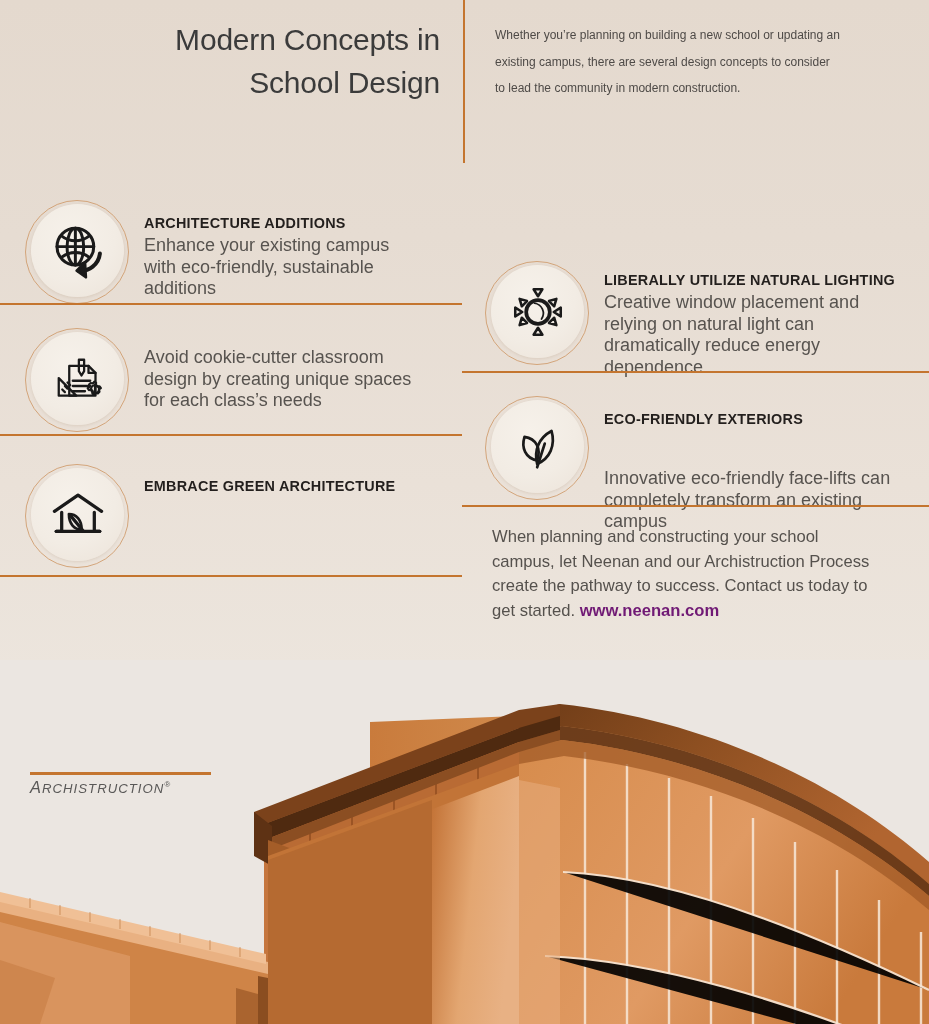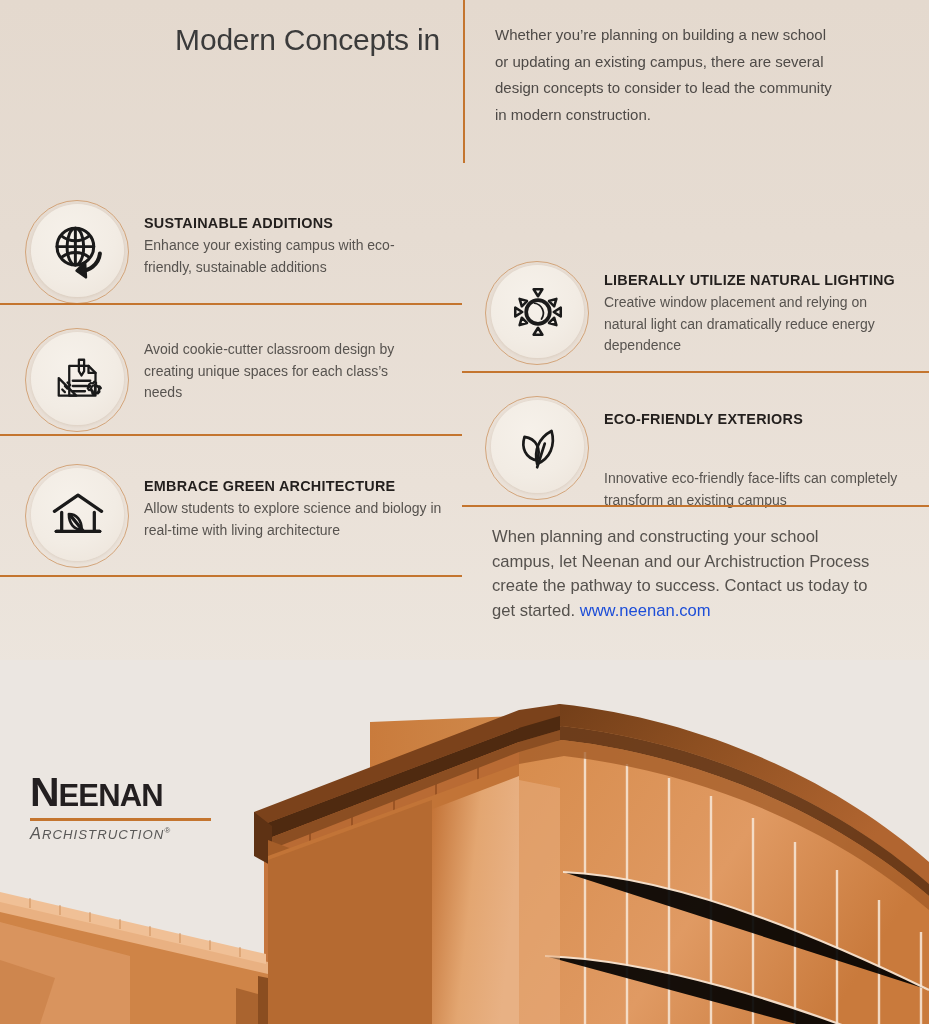--- a/index.html
+++ b/index.html
@@ -53,21 +53,21 @@
     line-height: 43px;
     font-weight: 400;
     color: #3b3b3b;
     letter-spacing: -0.2px;
   }
   .header-sub {
     position: absolute;
     left: 495px;
     top: 22px;
     width: 345px;
-    font-size: 15px;
+    font-size: 12px;
     line-height: 26.6px;
     color: #4e4a47;
     font-weight: 400;
   }
 
   
   .feature {
     position: absolute;
   }
   .icon-wrap {
@@ -112,21 +112,21 @@
   }
   .feature-title {
     font-size: 14.4px;
     font-weight: 700;
     color: #231f1d;
     letter-spacing: .25px;
     margin: 0 0 3px 0;
     line-height: 18px;
   }
   .feature-desc {
-    font-size: 14px;
+    font-size: 18px;
     line-height: 21.5px;
     color: #57534f;
     margin: 0;
     font-weight: 400;
   }
 
   .divider {
     position: absolute;
     height: 2px;
     background: #c4752f;
@@ -136,22 +136,22 @@
   .closing {
     position: absolute;
     left: 492px;
     top: 525px;
     width: 390px;
     font-size: 16.6px;
     line-height: 24.5px;
     color: #55514d;
   }
   .closing .url {
-    color: #1d4ed8;
-    font-weight: 400;
+    color: #701a75;
+    font-weight: 700;
     white-space: nowrap;
   }
 
   
   .photo {
     position: absolute;
     left: 0;
     top: 660px;
     width: 929px;
     height: 364px;
@@ -202,20 +202,21 @@
 <body>
 
 <div class="poster">
 
   <div class="content-bg"></div>
 
   <div class="header">
     <div class="header-rule"></div>
     <div class="header-title">
       <div>Modern Concepts in</div>
+      <div>School Design</div>
     </div>
     <div class="header-sub">Whether you’re planning on building a new school or updating an existing campus, there are several design concepts to consider to lead the community in modern construction.</div>
   </div>
 
   <div class="feature" style="left:22px; top:197px; width:440px;">
     <div class="icon-wrap">
       <div class="icon-ring"></div>
       <div class="icon-disc"></div>
       <div class="icon-glyph">
         <svg width="56" height="56" viewBox="0 0 64 64" fill="none" stroke="#1a1a1a" stroke-width="3.4" stroke-linecap="round" stroke-linejoin="round">
@@ -224,21 +225,21 @@
           <line x1="8" y1="27" x2="50" y2="27"></line>
           <line x1="29" y1="6" x2="29" y2="48"></line>
           <path d="M13.5 15 A25 25 0 0 0 44.5 15"></path>
           <path d="M13.5 39 A25 25 0 0 1 44.5 39"></path>
           <path d="M57 35 a22 22 0 0 1 -24.5 19.5" fill="none" stroke-width="4.6"></path>
           <path d="M40 45 L30.5 54.5 L41 62 Z" fill="#1a1a1a" stroke-width="3"></path>
         </svg>
       </div>
     </div>
     <div class="feature-text" style="top:17px;">
-      <p class="feature-title">SUSTAINABLE ADDITIONS</p>
+      <p class="feature-title">ARCHITECTURE ADDITIONS</p>
       <p class="feature-desc" style="width:270px;">Enhance your existing campus with eco-friendly, sustainable additions</p>
     </div>
   </div>
   <div class="divider" style="left:0; top:303px; width:462px;"></div>
 
   <div class="feature" style="left:22px; top:325px; width:440px;">
     <div class="icon-wrap">
       <div class="icon-ring"></div>
       <div class="icon-disc"></div>
       <div class="icon-glyph">
@@ -254,21 +255,21 @@
           <line x1="14" y1="44" x2="17" y2="47"></line>
           <line x1="17" y1="40" x2="20" y2="43"></line>
           <line x1="20" y1="36" x2="23" y2="39"></line>
           <path d="M46.5 36.5 l2.6 .6 1.5 -2.2 2.2 1.5 -.6 2.6 1.9 1.9 2.6 -.6 1.5 2.2 -2.2 1.5 .6 2.6 -1.9 1.9 -2.6 -.6 -1.5 2.2 -2.2 -1.5 .6 -2.6 -1.9 -1.9 -2.6 .6 -1.5 -2.2 2.2 -1.5 -.6 -2.6 z" stroke-width="2.4"></path>
           <circle cx="51.5" cy="43.5" r="4.6"></circle>
           <line x1="51.5" y1="39" x2="51.5" y2="48"></line>
         </svg>
       </div>
     </div>
     <div class="feature-text" style="top:14px;">
-      <p class="feature-desc" style="width:270px;">Avoid cookie-cutter classroom design by creating unique spaces for each class’s needs</p>
+      <p class="feature-desc" style="width:270px;margin-top:8px;">Avoid cookie-cutter classroom design by creating unique spaces for each class’s needs</p>
     </div>
   </div>
   <div class="divider" style="left:0; top:434px; width:462px;"></div>
 
   <div class="feature" style="left:22px; top:461px; width:440px;">
     <div class="icon-wrap">
       <div class="icon-ring"></div>
       <div class="icon-disc"></div>
       <div class="icon-glyph">
         <svg width="58" height="58" viewBox="0 0 64 64" fill="none" stroke="#1a1a1a" stroke-width="3.6" stroke-linecap="round" stroke-linejoin="round">
@@ -276,21 +277,20 @@
           <path d="M14 29 v21 h-6"></path>
           <path d="M50 29 v21 h6"></path>
           <line x1="8" y1="50" x2="56" y2="50"></line>
           <path d="M22 31 c0 11 6 17 14 17 c0 -11 -6 -17 -14 -17 z" stroke-width="3"></path>
           <line x1="24" y1="33" x2="38" y2="50"></line>
         </svg>
       </div>
     </div>
     <div class="feature-text" style="top:16px;">
       <p class="feature-title">EMBRACE GREEN ARCHITECTURE</p>
-      <p class="feature-desc" style="width:300px;">Allow students to explore science and biology in real-time with living architecture</p>
     </div>
   </div>
   <div class="divider" style="left:0; top:575px; width:462px;"></div>
 
   <div class="feature" style="left:482px; top:258px; width:440px;">
     <div class="icon-wrap">
       <div class="icon-ring"></div>
       <div class="icon-disc"></div>
       <div class="icon-glyph">
         <svg width="56" height="56" viewBox="0 0 64 64" fill="none" stroke="#1a1a1a" stroke-width="3.2" stroke-linecap="round" stroke-linejoin="round">
@@ -459,18 +459,17 @@
 
       <polygon points="0,262 130,296 130,364 0,364" fill="#e2a271" opacity="0.55"></polygon>
       <polygon points="0,300 55,318 40,364 0,364" fill="#c3783d" opacity="0.5"></polygon>
 
       <polygon points="258,316 268,318 268,364 258,364" fill="#8a4d20"></polygon>
       <polygon points="236,328 258,334 258,364 236,364" fill="#a05c29" opacity="0.8"></polygon>
     </svg>
   </div>
 
   <div class="logo">
-    <div class="logo-word"><span>N</span><span class="sm">EENAN</span></div>
     <div class="logo-bar"></div>
     <div class="logo-sub"><span>A</span><span class="sm2">RCHISTRUCTION</span><span class="reg">®</span></div>
   </div>
 
 </div>
 
 </body></html>

